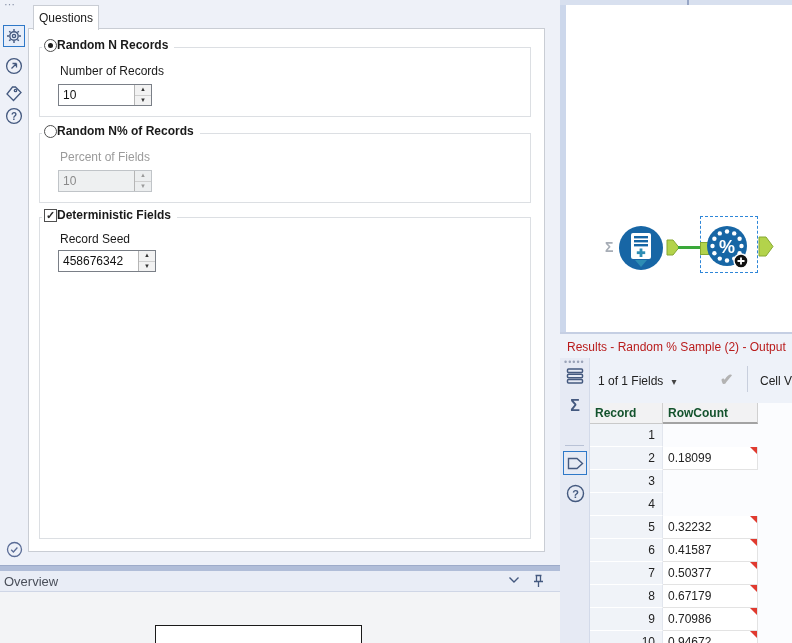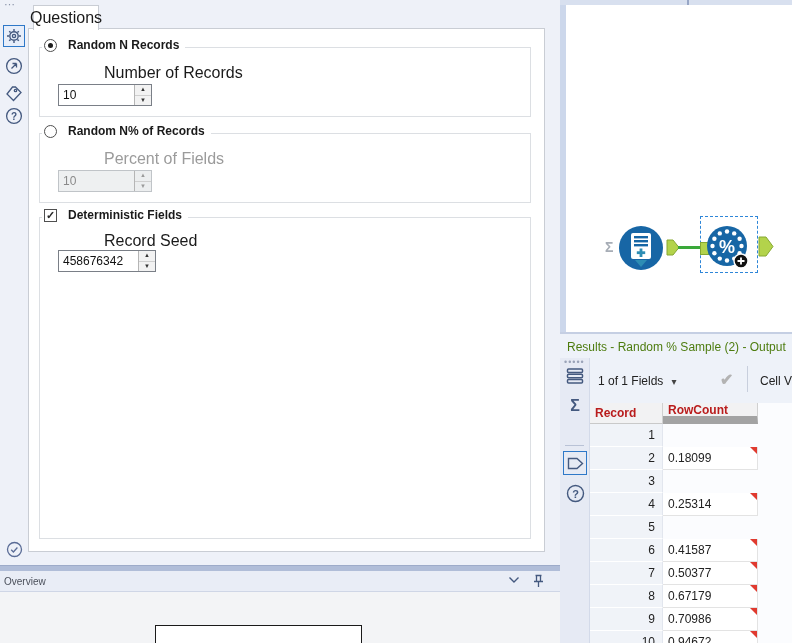--- a/index.html
+++ b/index.html
@@ -10,46 +10,46 @@
   
   .config-region { position:absolute; left:0; top:0; width:560px; height:565px; background:#eef1f8; }
   .cfg-sidebar { position:absolute; left:0; top:0; width:28px; height:565px; }
   .cfg-dots { position:absolute; left:4px; top:-2px; color:#8a93a8; font-size:11px; letter-spacing:1px; }
   .icon-box { position:absolute; display:flex; align-items:center; justify-content:center; }
   .sel-box { border:1px solid #2e78c8; background:#e7eefa; }
   .slate { color:#44597f; }
   svg.ic { display:block; }
 
   .cfg-page { position:absolute; left:28px; top:28px; width:517px; height:524px; background:#fff; border:1px solid #c9cdd4; }
-  .cfg-tab { position:absolute; left:33px; top:5px; width:66px; height:25px; background:#fff; border:1px solid #c9cdd4; border-bottom:none; z-index:3; display:flex; align-items:center; justify-content:center; font-size:16px; }
+  .cfg-tab { position:absolute; left:33px; top:5px; width:66px; height:25px; background:#fff; border:1px solid #c9cdd4; border-bottom:none; z-index:3; display:flex; align-items:center; justify-content:center; font-size:12px; }
 
   .groupbox { position:absolute; border:1px solid #dcdfe3; background:#fff; }
   .gb1 { left:10px; top:18px; width:492px; height:70px; }
   .gb2 { left:10px; top:104px; width:492px; height:70px; }
   .gb3 { left:10px; top:188px; width:492px; height:322px; }
-  .legend { position:absolute; top:-10px; left:2px; background:#fff; padding:0 6px 0 2px; display:flex; align-items:center; gap:11px; font-weight:600; }
+  .legend { position:absolute; top:-10px; left:2px; background:#fff; padding:0 6px 0 2px; display:flex; align-items:center; gap:0; font-weight:600; }
   .radio { width:13px; height:13px; border:1px solid #4f4f4f; border-radius:50%; background:#fff; position:relative; flex:0 0 auto; }
   .radio.on::after { content:""; position:absolute; left:3px; top:3px; width:5px; height:5px; border-radius:50%; background:#1c1c1c; }
   .checkbox { width:13px; height:13px; border:1px solid #4f4f4f; background:#fff; position:relative; flex:0 0 auto; font-size:11px; line-height:11px; text-align:center; color:#2b2b2b; }
-  .field-label { position:absolute; left:20px; font-size:16px;margin-left:44px; }
+  .field-label { position:absolute; left:20px; font-size:12px; }
   .gray { color:#9b9b9b; }
   .spinner { position:absolute; left:18px; height:22px; border:1px solid #7a7f87; background:#fff; display:flex; }
   .spinner input { flex:1; border:none; outline:none; font-family:"Liberation Sans",sans-serif; font-size:12px; padding:0 0 0 4px; background:transparent; color:#111; min-width:0; }
   .spinbtns { width:17px; display:flex; flex-direction:column; border-left:1px solid #b5b5b5; }
   .spinbtns div { flex:1; background:#f2f2f2; border-bottom:1px solid #cfcfcf; font-size:6px; line-height:9px; text-align:center; color:#333; }
   .spinbtns div:last-child { border-bottom:none; }
   .spinner.disabled { background:#eef0f1; border-color:#c0c4c8; }
   .spinner.disabled input { color:#8a8a8a; }
   .spinner.disabled .spinbtns div { color:#9a9a9a; background:#eceeef; }
 
   
   .h-splitter1 { position:absolute; left:0; top:565px; width:560px; height:6px; background:#b0bdd8; border-top:1px solid #9dabc9; }
   .overview { position:absolute; left:0; top:571px; width:560px; height:72px; }
   .ov-header { position:absolute; left:0; top:0; width:560px; height:21px; background:#e9edf6; border-bottom:1px solid #cfd6e6; display:flex; align-items:center; }
-  .ov-title { margin-left:4px; color:#4a4f5a; font-size:10px; }
+  .ov-title { margin-left:4px; color:#4a4f5a; font-size:13px; }
   .ov-chevron { position:absolute; right:40px; top:5px; }
   .ov-pin { position:absolute; right:14px; top:3px; }
   .ov-body { position:absolute; left:0; top:21px; width:560px; height:51px; background:#f3f4f6; overflow:hidden; }
   .ov-rect { position:absolute; left:155px; top:33px; width:207px; height:60px; background:#fff; border:1px solid #1a1a1a; }
 
   
   .right { position:absolute; left:560px; top:0; width:232px; height:643px; }
   .canvas { position:absolute; left:0; top:0; width:232px; height:332px; background:#fff; overflow:hidden; }
   .canvas-hbar { position:absolute; left:0; top:0; width:232px; height:5px; background:#d8e0ef; }
   .canvas-tick { position:absolute; left:127px; top:0; width:2px; height:5px; background:#97a6c6; }
@@ -61,35 +61,35 @@
   .sel-rect { position:absolute; left:140px; top:216px; width:58px; height:57px; border:1.5px dashed #2e86d8; }
   .anchor2in { position:absolute; left:140px; top:242px; width:9px; height:13px; background:#b3d34b; border:1px solid #86a832; }
   .tool2 { position:absolute; left:147px; top:226px; }
   .badge { position:absolute; left:173px; top:253px; }
   .anchor2out { position:absolute; left:198px; top:236px; }
 
   .h-splitter2 { position:absolute; left:0; top:332px; width:232px; height:2px; background:#c5cfe3; }
 
   
   .results { position:absolute; left:0; top:334px; width:232px; height:309px; background:#eef2f9; overflow:hidden; }
-  .res-title { position:absolute; left:7px; top:6px; font-size:12px; color:#4d7c0f; white-space:nowrap; }
+  .res-title { position:absolute; left:7px; top:6px; font-size:12px; color:#b91c1c; white-space:nowrap; }
   .res-strip { position:absolute; left:0; top:24px; width:30px; height:285px; background:#e6eaf4; border-right:1px solid #d3dae9; }
   .strip-dots { position:absolute; left:4px; top:-1px; color:#9aa3b8; font-size:9px; letter-spacing:1px; }
   .strip-divider { position:absolute; left:5px; top:87px; width:19px; height:1px; background:#b9c2d6; }
   .res-toolbar { position:absolute; left:30px; top:24px; width:202px; height:45px; }
   .fields-dd { position:absolute; left:8px; top:16px; display:flex; align-items:center; gap:8px; color:#222; }
   .tb-check { position:absolute; left:130px; top:12px; color:#b3b3b3; font-size:16px; font-weight:700; }
   .tb-sep { position:absolute; left:157px; top:8px; width:1px; height:26px; background:#c8cfdd; }
   .cell-viewer { position:absolute; left:170px; top:16px; color:#222; white-space:nowrap; }
 
   .table-area { position:absolute; left:30px; top:69px; width:202px; height:240px; background:#fbfcfe; }
   .thead { position:absolute; left:0; top:0; height:21px; display:flex; }
-  .th { background:#f2f2f3; border-right:1px solid #d0d0d0; border-bottom:1px solid #c9c9c9; font-weight:700; font-size:12px; display:flex; align-items:center; padding:0 5px; color:#b91c1c; }
+  .th { background:#f2f2f3; border-right:1px solid #d0d0d0; border-bottom:1px solid #c9c9c9; font-weight:700; font-size:12px; display:flex; align-items:center; padding:0 5px; color:#14532d; }
   .th-record { width:73px; }
-  .th-rowcount { width:95px; border-bottom:8px solid #a3a3a3; }
+  .th-rowcount { width:95px; border-bottom:2px solid #a3a3a3; }
   .tbody { position:absolute; left:0; top:21px; width:202px; }
   .trow { display:flex; height:23px; }
   .cell-record { width:73px; background:#f0f3f8; border-bottom:1px solid #fff; border-right:1px solid #e2e6ee; text-align:right; padding:4px 7px 0 0; color:#222; }
   .cell-rowcount { width:95px; background:#fff; border-bottom:1px solid #e3e3e3; border-right:1px solid #e3e3e3; padding:4px 0 0 5px; position:relative; color:#222; }
   .tri { position:absolute; right:0; top:0; width:0; height:0; border-top:7px solid #e03a2f; border-left:7px solid transparent; }
 </style>
 </head>
 <body>
 
 <div class="app">
@@ -329,24 +329,24 @@
             </div>
             <div class="trow">
               <div class="cell-record">2</div>
               <div class="cell-rowcount">0.18099<span class="tri"></span></div>
             </div>
             <div class="trow">
               <div class="cell-record">3</div>
             </div>
             <div class="trow">
               <div class="cell-record">4</div>
-              <div class="cell-rowcount">0.25314<span class="tri"></span></div>
             </div>
             <div class="trow">
               <div class="cell-record">5</div>
+              <div class="cell-rowcount">0.32232<span class="tri"></span></div>
             </div>
             <div class="trow">
               <div class="cell-record">6</div>
               <div class="cell-rowcount">0.41587<span class="tri"></span></div>
             </div>
             <div class="trow">
               <div class="cell-record">7</div>
               <div class="cell-rowcount">0.50377<span class="tri"></span></div>
             </div>
             <div class="trow">

